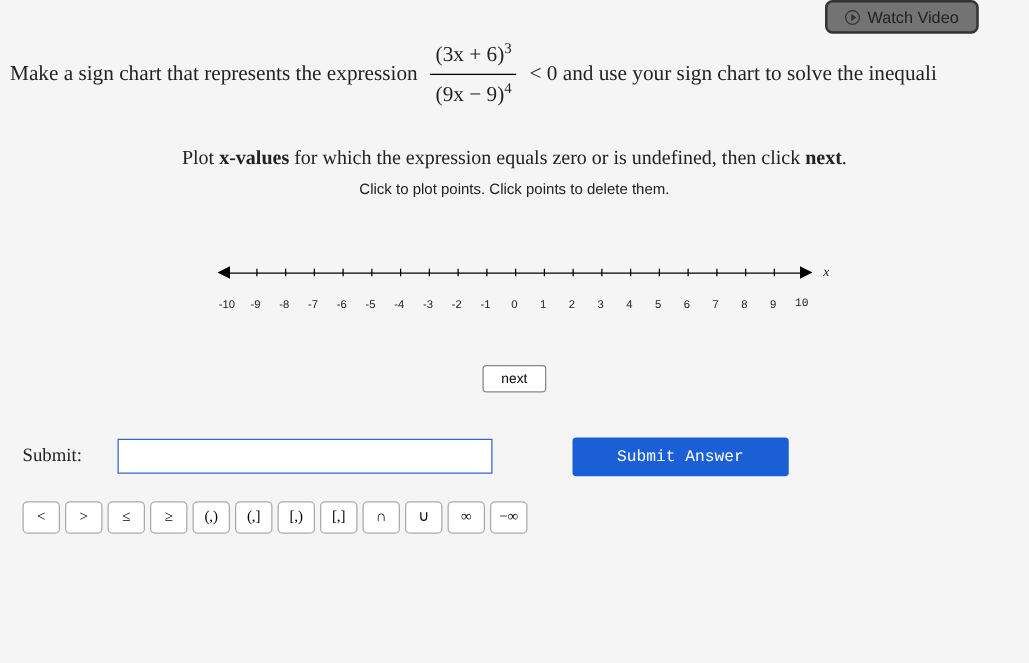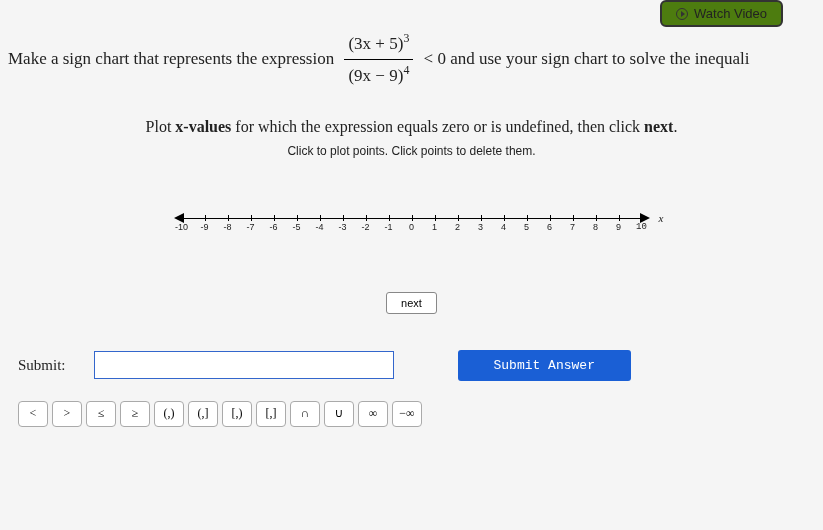--- a/index.html
+++ b/index.html
@@ -14,21 +14,21 @@
     }
     .watch-video {
       position: absolute;
       top: 0;
       right: 40px;
       border: 2px solid #333;
       border-radius: 6px;
       padding: 4px 14px;
       font-family: Arial, sans-serif;
       font-size: 13px;
-      background: #4d7c0f;
+      background: #737373;
       display: flex;
       align-items: center;
       gap: 6px;
     }
     .play-icon {
       width: 12px; height: 12px;
       border: 1.5px solid #333;
       border-radius: 50%;
       display: inline-flex;
       align-items: center;
@@ -101,21 +101,21 @@
     .arrow-right { right: -8px; border-left: 10px solid #000; }
     .tick {
       position: absolute;
       top: 3px;
       width: 1px;
       height: 6px;
       background: #000;
     }
     .tick-label {
       position: absolute;
-      top: 10px;
+      top: 26px;
       font-size: 9px;
       transform: translateX(-50%);
       font-family: Arial, sans-serif;
     }
     .x-label {
       position: absolute;
       right: -22px;
       top: 0px;
       font-size: 11px;
       font-style: italic;
@@ -194,21 +194,21 @@
 
 <div class="watch-video">
   <span class="play-icon"></span>
   <span>Watch Video</span>
 </div>
 
 <div class="question">
   <span>Make a sign chart that represents the expression</span>
   <span class="math">
     <span class="frac">
-      <span class="num"><span>(3x + 5)</span><sup>3</sup></span>
+      <span class="num"><span>(3x + 6)</span><sup>3</sup></span>
       <span class="den"><span>(9x − 9)</span><sup>4</sup></span>
     </span>
   </span>
   <span>&lt; 0</span>
   <span>and use your sign chart to solve the inequali</span>
 </div>
 
 <div class="instruction">
   <span>Plot </span><b>x-values</b><span> for which the expression equals zero or is undefined, then click </span><b>next</b><span>.</span>
 </div>

